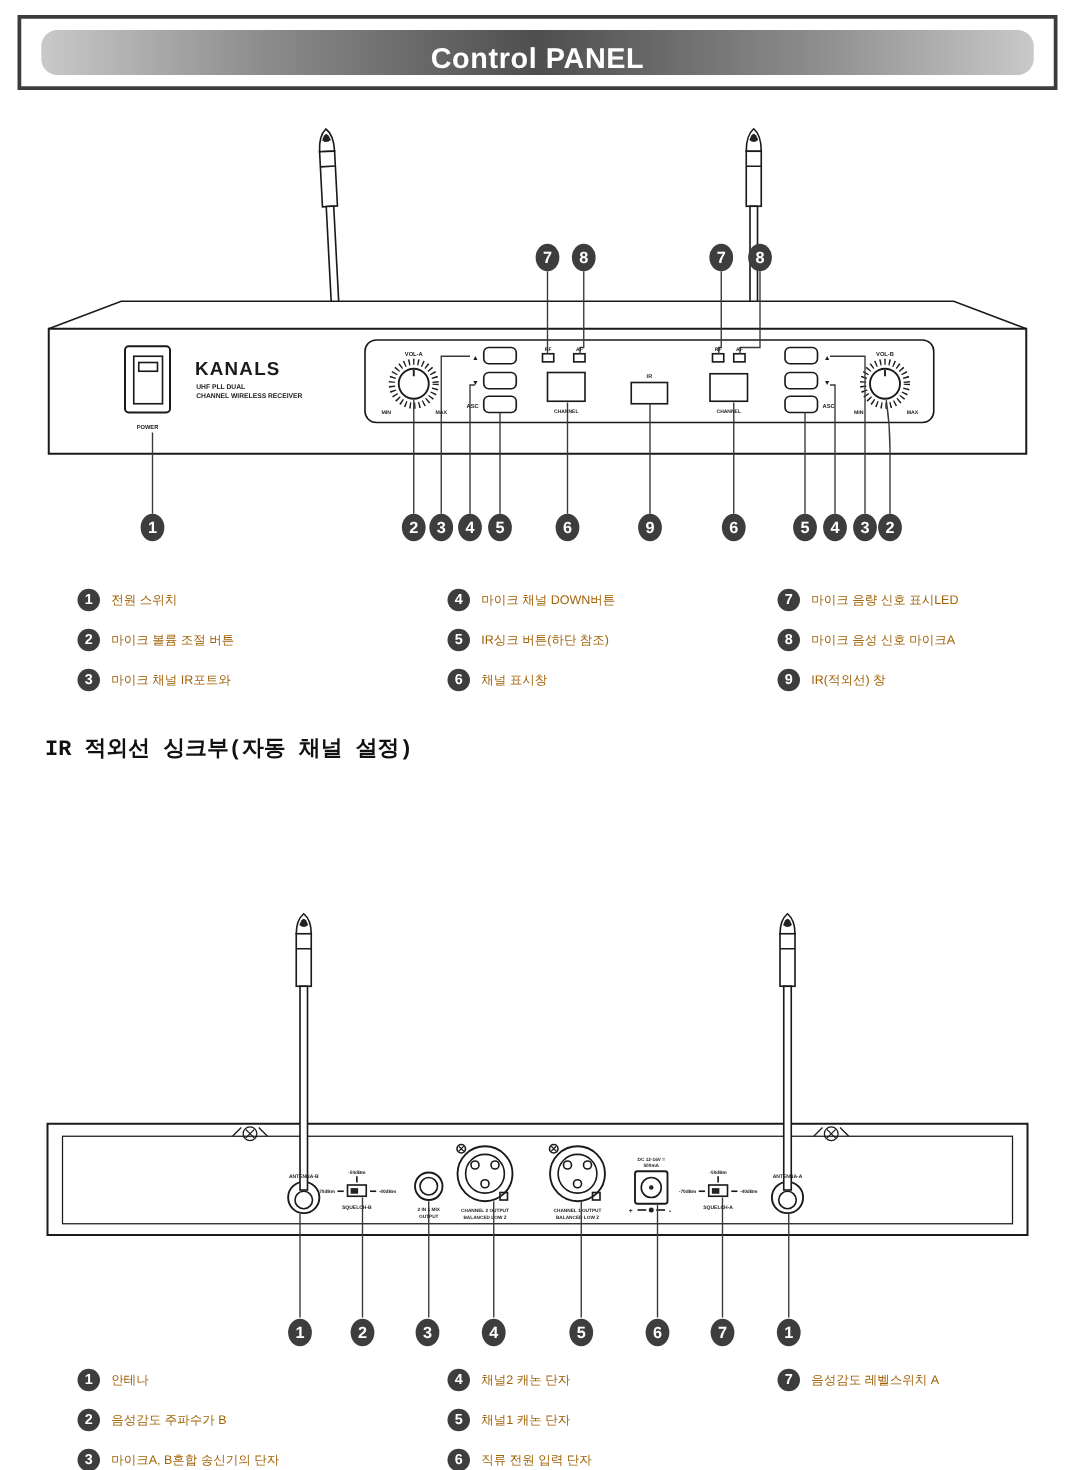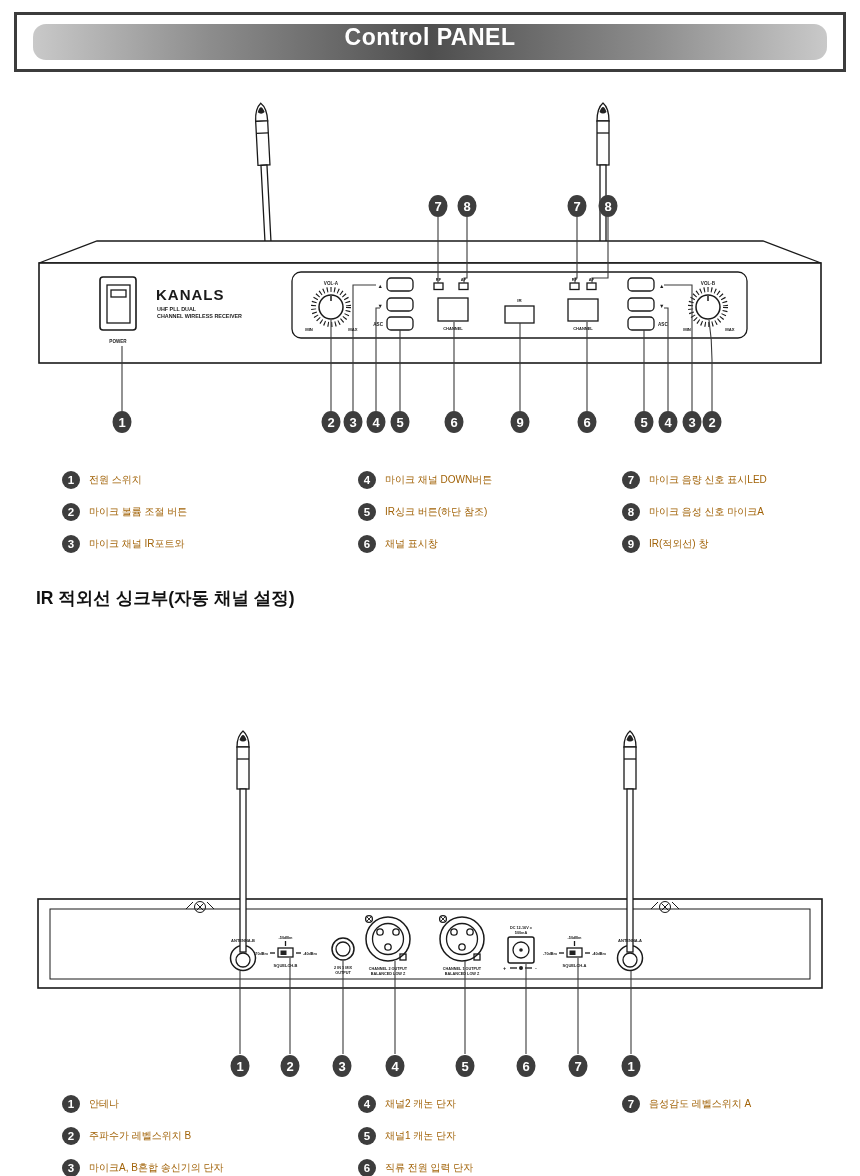--- a/index.html
+++ b/index.html
@@ -3,35 +3,35 @@
 <meta charset="utf-8">
 <style>
   html,body{margin:0;padding:0;background:#fff;}
   .page{position:relative;width:860px;height:1176px;background:#fff;overflow:hidden;
         font-family:"Liberation Sans","DejaVu Sans",sans-serif;color:#333;}
   
   .title-frame{position:absolute;left:14px;top:12px;width:826px;height:54px;
                border:3px solid #3c3c3c;background:#fff;display:flex;align-items:center;justify-content:center;}
   .title-bar{width:794px;height:36px;border-radius:13px;
              background:linear-gradient(90deg,#c9c9c9 0%,#8d8d8d 22%,#4e4e4e 50%,#8d8d8d 78%,#c9c9c9 100%);
-             display:flex;align-items:flex-start;justify-content:center;}
+             display:flex;align-items:flex-end;justify-content:center;}
   .title-text{color:#fff;font-size:23px;font-weight:bold;letter-spacing:0.5px;}
   
   svg{position:absolute;left:0;display:block;}
   svg text{font-family:"Liberation Sans","DejaVu Sans",sans-serif;fill:#1a1a1a;}
   .lbl{font-weight:bold;}
   .co-num{fill:#fff;font-weight:bold;font-size:13px;text-anchor:middle;}
   
   .legend-col{position:absolute;}
   .legend-row{display:flex;align-items:center;margin-bottom:12px;height:20px;}
   .bullet{flex:0 0 auto;width:18px;height:18px;border-radius:50%;background:#3d3d3d;color:#fff;
           font-size:11.5px;font-weight:bold;display:flex;align-items:center;justify-content:center;margin-right:9px;}
   .legend-label{font-size:10px;font-weight:400;color:#a16207;white-space:nowrap;}
   
-  .ir-heading{position:absolute;left:36px;top:586px;font-size:17.5px;font-weight:bold;color:#111;}
+  .ir-heading{position:absolute;left:36px;top:586px;font-size:17.5px;font-weight:bold;color:#111;font-family:Liberation Mono, monospace;}
   .ir-body{position:absolute;left:62px;top:613px;font-size:14.5px;color:#3a3a3a;line-height:28px;font-weight:500;}
 </style>
 </head>
 <body>
 
 <div class="page">
 
   <div class="title-frame">
     <div class="title-bar">
       <span class="title-text">Control PANEL</span>
@@ -382,21 +382,21 @@
     </g>
   </svg>
 
   <div class="legend-col" style="left:62px;top:1094px">
     <div class="legend-row">
         <span class="bullet">1</span>
         <span class="legend-label">안테나</span>
       </div>
     <div class="legend-row">
         <span class="bullet">2</span>
-        <span class="legend-label">주파수가 레벨스위치 B</span>
+        <span class="legend-label">음성감도 주파수가 B</span>
       </div>
     <div class="legend-row">
         <span class="bullet">3</span>
         <span class="legend-label">마이크A, B혼합 송신기의 단자</span>
       </div>
   </div>
   <div class="legend-col" style="left:358px;top:1094px">
     <div class="legend-row">
         <span class="bullet">4</span>
         <span class="legend-label">채널2 캐논 단자</span>

